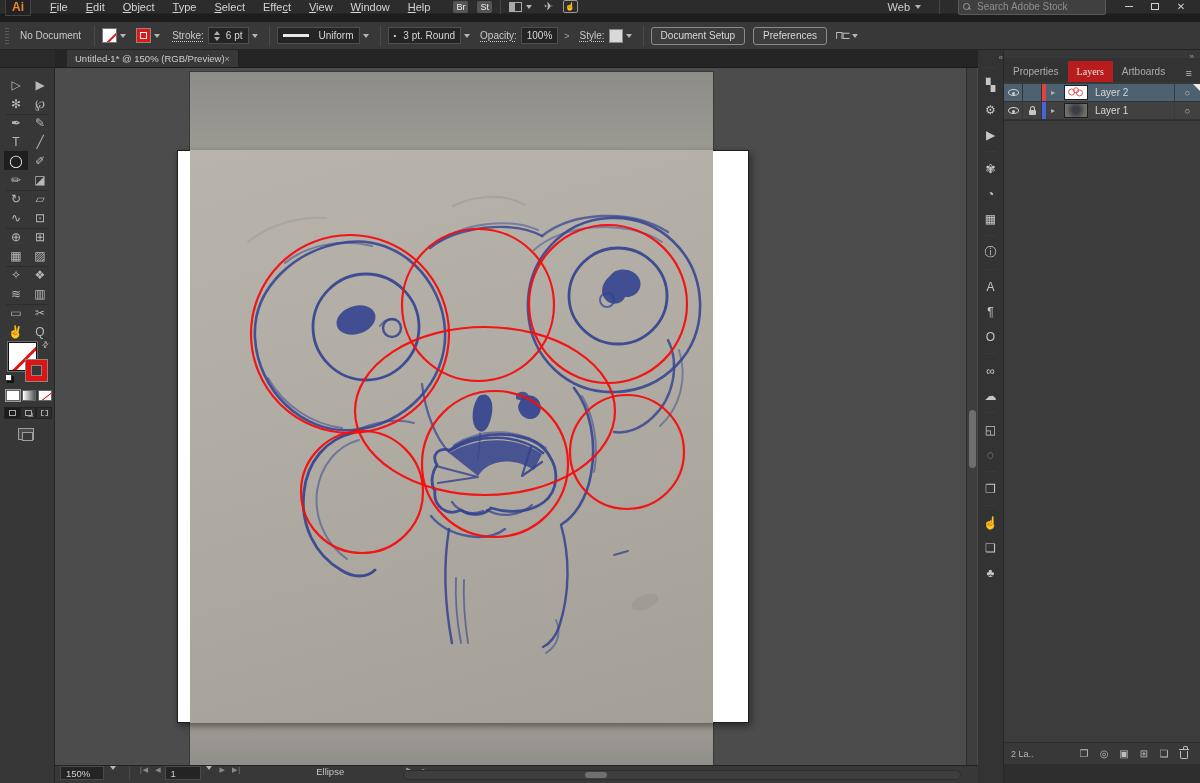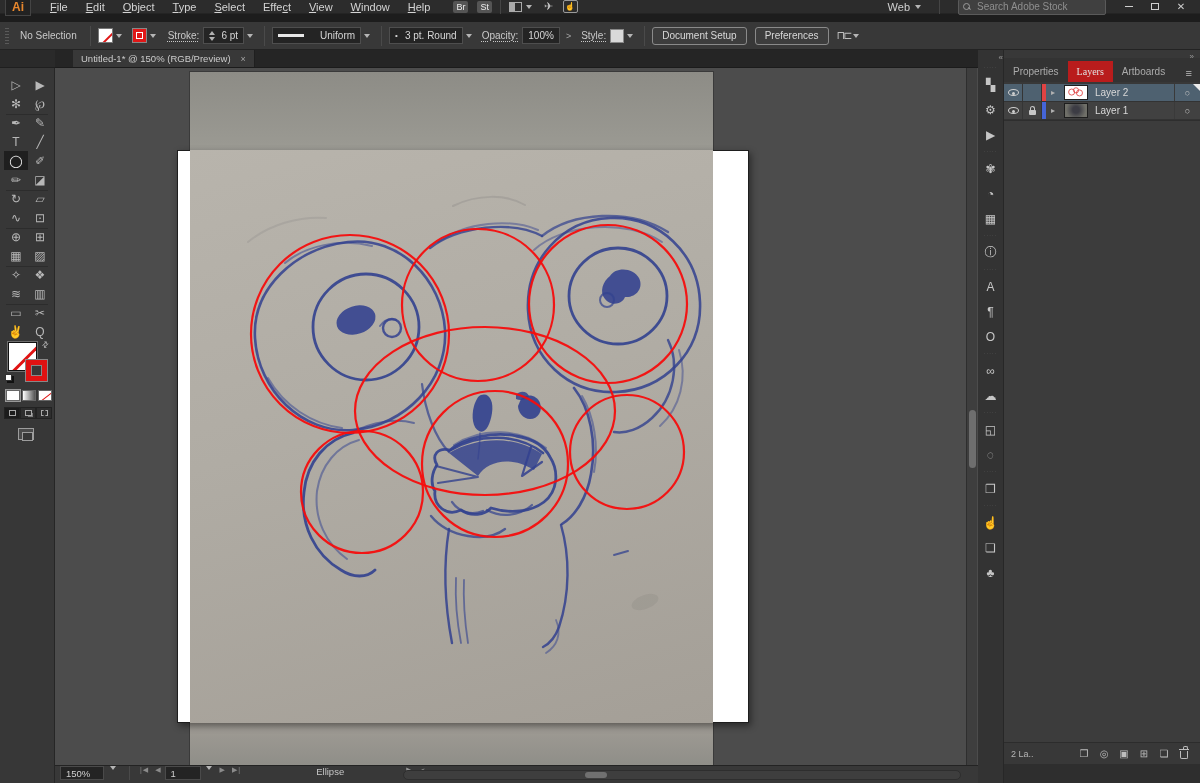--- a/index.html
+++ b/index.html
@@ -56,21 +56,21 @@
   .cb-btn{border:1px solid #8a8a8a;border-radius:3px;background:#3d3d3d;color:#d8d8d8;
     padding:2.5px 9px;font-size:10px;margin-right:8px;}
   .chev-wrap{margin:0 4px 0 3px;}
   .style-swatch{width:14px;height:14px;background:#d9d9d9;border:1px solid #888;}
   .flag-icon{color:#bdbdbd;font-size:11px;letter-spacing:-2px;}
 
   
   #tabbar-stub{position:absolute;left:0;top:50px;width:55px;height:18px;background:#2a2a2a;border-bottom:1px solid #1f1f1f;}
   #tabbar{position:absolute;left:55px;top:50px;width:923px;height:18px;background:#252525;border-bottom:1px solid #1b1b1b;display:flex;}
   #doc-tab{background:#383838;color:#cccccc;font-size:9.5px;display:flex;align-items:center;
-    padding:0 8px;gap:10px;margin-left:18px;border-right:1px solid #1f1f1f;}
+    padding:0 8px;gap:0;margin-left:12px;border-right:1px solid #1f1f1f;}
   #tab-close{color:#a5a5a5;font-size:9px;}
 
   
   #toolbar{position:absolute;left:0;top:68px;width:55px;height:715px;background:#373737;border-right:1px solid #262626;}
   #tools-grid{position:absolute;left:4px;top:7px;width:48px;display:grid;grid-template-columns:24px 24px;grid-auto-rows:19px;}
   .tool{display:flex;align-items:center;justify-content:center;color:#b8b8b8;font-size:12px;line-height:1;}
   .tool.sel{background:#1f1f1f;color:#e8e8e8;}
   .tool span{pointer-events:none;}
   .tool-sep{position:absolute;left:6px;width:42px;height:1px;background:#2c2c2c;}
   #fillstroke{position:absolute;left:0;top:272px;width:55px;height:46px;}
@@ -204,37 +204,37 @@
       <span class="winbtn">
           <span class="win-max"></span>
         </span>
       <span class="winbtn">✕</span>
     </div>
   </div>
 </div>
 
 <div id="controlbar">
   <span class="grip-v"></span>
-  <span style="margin:0 6px;">No Selection</span>
+  <span style="margin:0 6px;">No Document</span>
   <span class="cb-sep"></span>
   <span class="swatch-none"></span>
   <span class="cdown chev-wrap"></span>
   <span class="swatch-stroke" style="margin-left:6px;"></span>
   <span class="cdown chev-wrap"></span>
   <span class="cb-label" style="margin-left:8px;">Stroke:</span>
   <span class="field">
     <span class="stepper">
         <span class="stepup"></span>
         <span class="stepdn"></span>
       </span>
     <span>6 pt</span>
   </span>
   <span class="cdown chev-wrap"></span>
   <span class="cb-sep"></span>
-  <span class="field" style="gap:16px;">
+  <span class="field" style="gap:10px;">
     <span class="profile-line"></span>
     <span>Uniform</span>
   </span>
   <span class="cdown chev-wrap"></span>
   <span class="cb-sep"></span>
   <span class="field" style="gap:7px;">
     <span style="font-size:8px;">•</span>
     <span>3 pt. Round</span>
   </span>
   <span class="cdown chev-wrap"></span>

